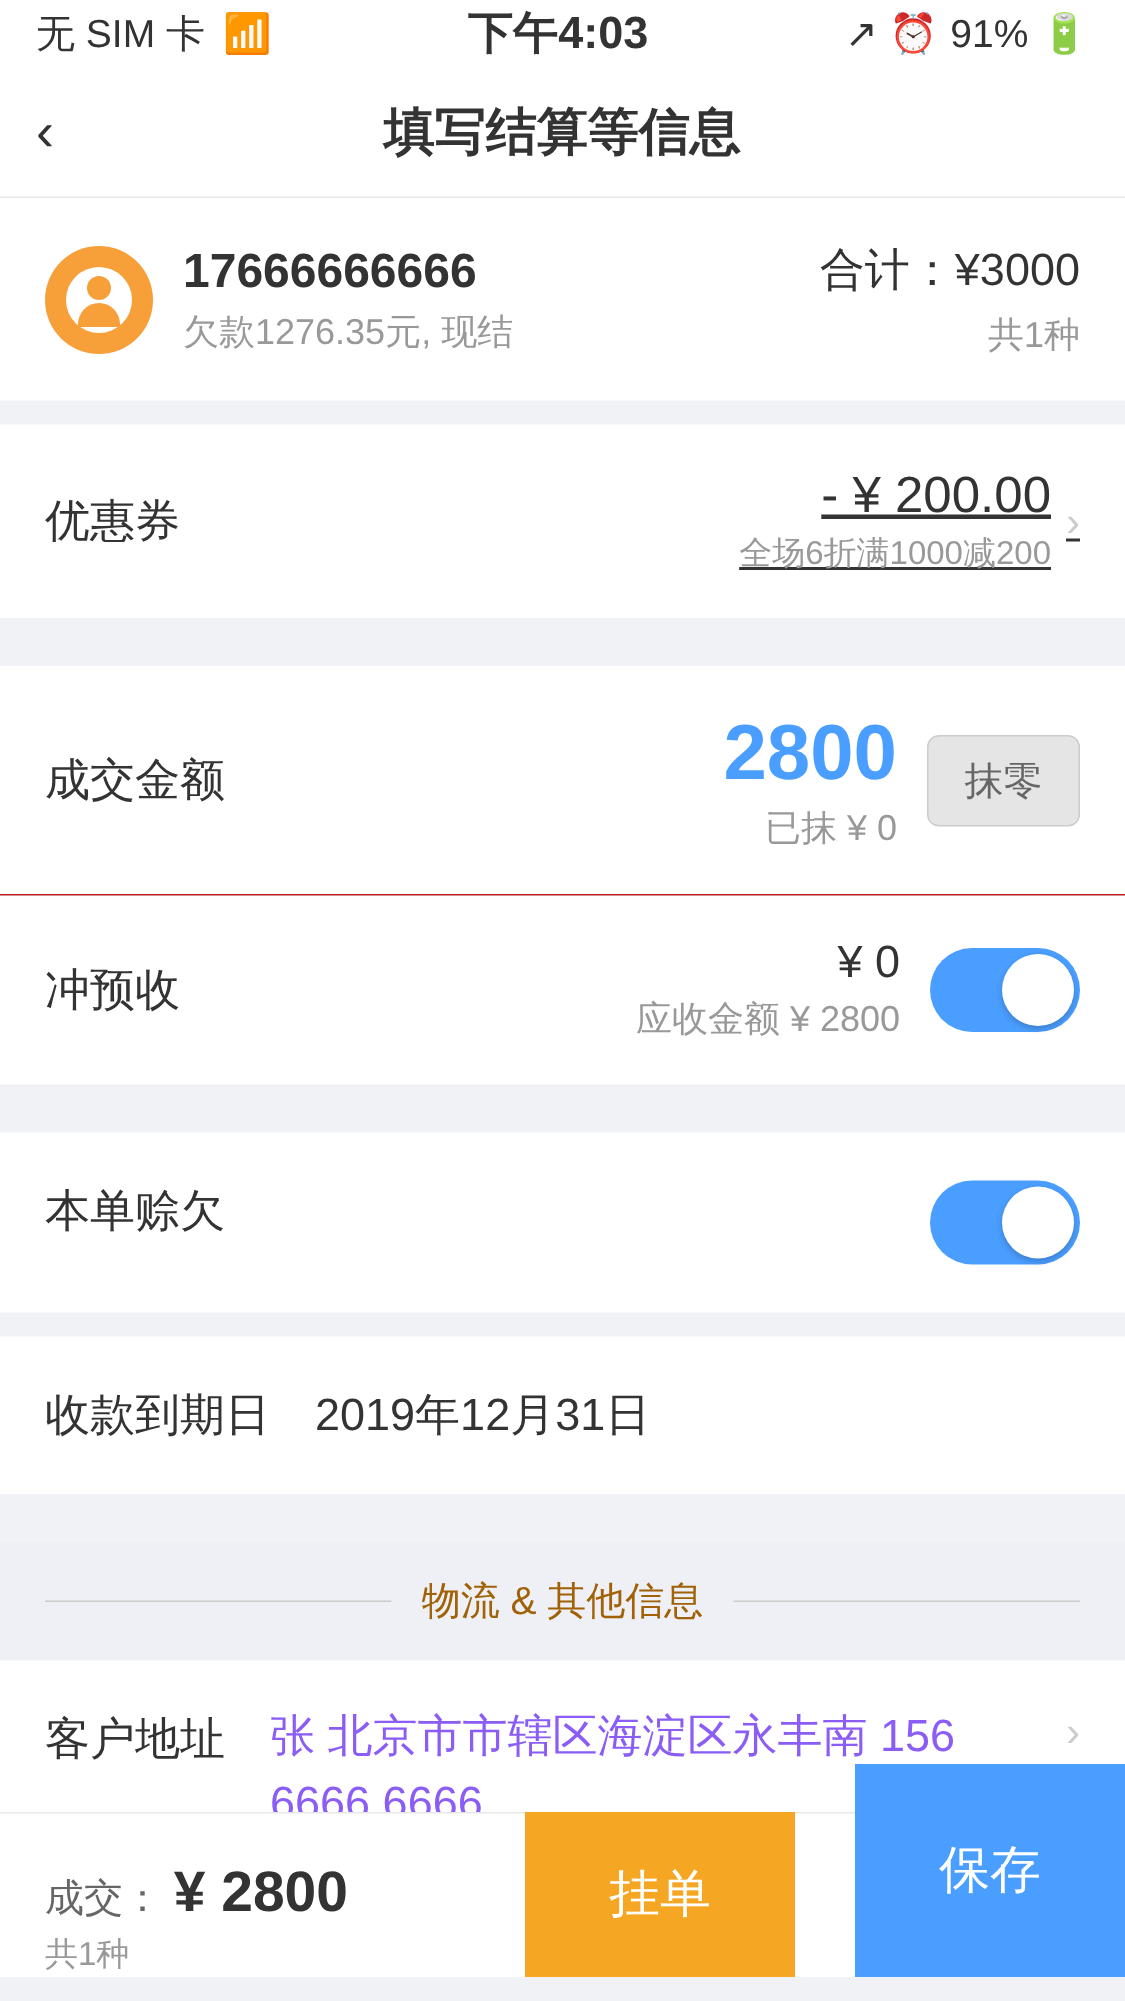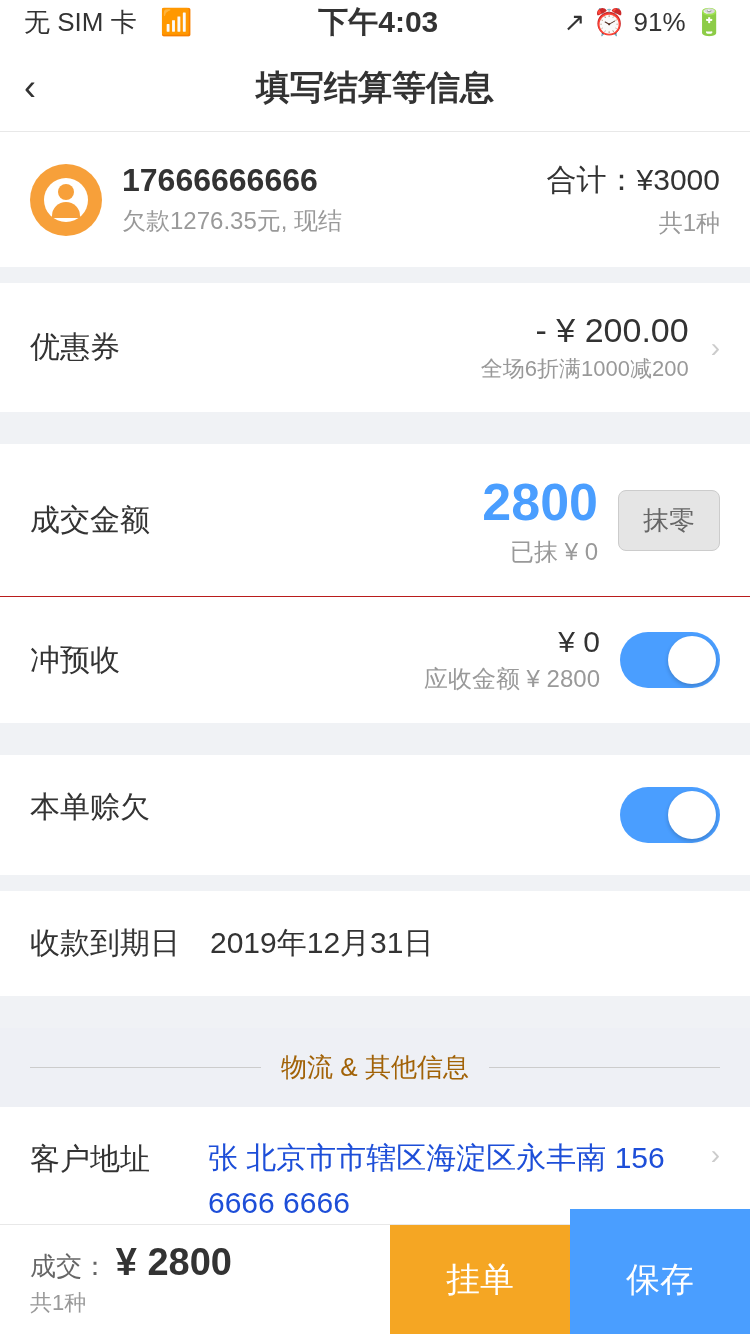--- a/index.html
+++ b/index.html
@@ -18,21 +18,21 @@
       width: 750px;
       height: 44px;
       background: #fff;
       display: flex;
       align-items: center;
       justify-content: space-between;
       padding: 0 24px;
       font-size: 26px;
       font-weight: 500;
     }
-    .status-left { display: flex; align-items: center; gap: 24px; }
+    .status-left { display: flex; align-items: center; gap: 12px; }
     .status-center { font-size: 30px; font-weight: 600; }
     .status-right { display: flex; align-items: center; gap: 8px; font-size: 26px; }
 
     
     .nav-bar {
       width: 750px;
       height: 88px;
       background: #fff;
       display: flex;
       align-items: center;
@@ -142,21 +142,22 @@
       justify-content: space-between;
       margin-bottom: 16px;
     }
     .coupon-label {
       font-size: 30px;
       color: #333;
     }
     .coupon-right {
       display: flex;
       align-items: center;
-      gap: 22px;
+      gap: 10px;
+      text-decoration: underline;
     }
     .coupon-discount {
       text-align: right;
     }
     .coupon-amount {
       font-size: 34px;
       color: #333;
       font-weight: 500;
     }
     .coupon-desc {
@@ -325,42 +326,42 @@
     .address-label {
       font-size: 30px;
       color: #333;
       flex-shrink: 0;
       margin-right: 30px;
       padding-top: 4px;
     }
     .address-value {
       flex: 1;
       font-size: 30px;
-      color: #1d4ed8;
+      color: #8b5cf6;
       line-height: 1.5;
-      margin-left: 28px;
     }
     .address-chevron {
       color: #ccc;
       font-size: 28px;
       padding-top: 4px;
       margin-left: 10px;
     }
 
     
     .bottom-bar {
       position: fixed;
-      bottom: 0;
+      bottom: 16px;
       left: 0;
       width: 750px;
       height: 110px;
       background: #fff;
       display: flex;
-      align-items: center;
+      align-items: flex-end;
       border-top: 1px solid #e8e8e8;
+      gap: 40px;
     }
     .bottom-summary {
       flex: 1;
       padding: 0 30px;
     }
     .bottom-total-label {
       font-size: 26px;
       color: #666;
     }
     .bottom-amount {

